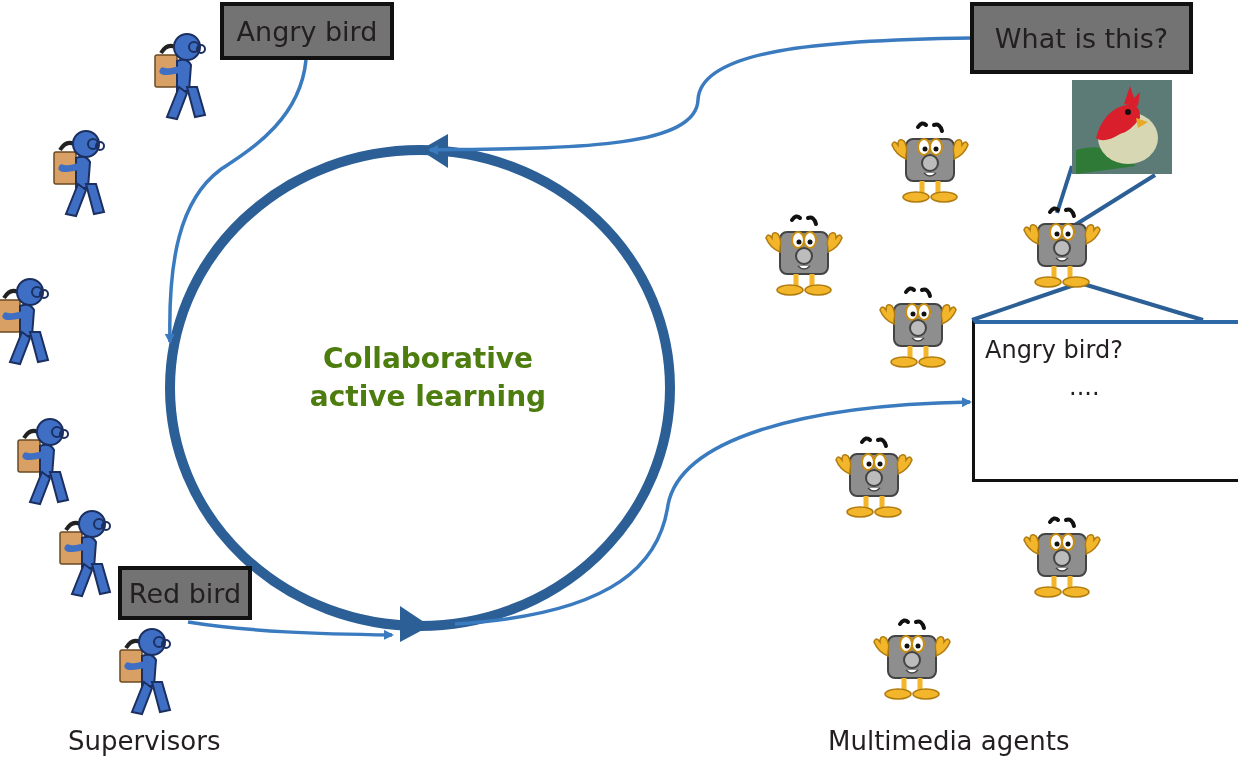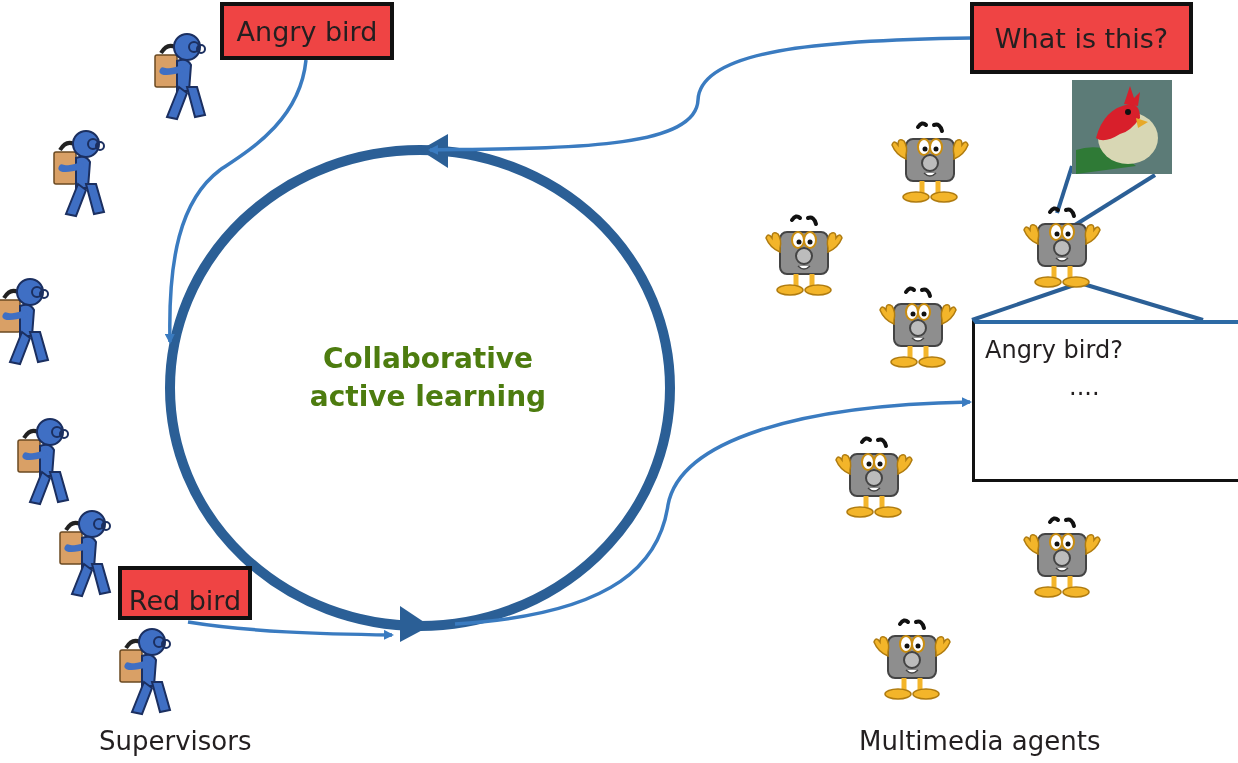--- a/index.html
+++ b/index.html
@@ -1,25 +1,25 @@
 <!DOCTYPE html>
 <html><head>
 <meta charset="utf-8">
 <style>
   html, body { margin:0; padding:0; background:#ffffff; }
   body { width:1238px; height:763px; position:relative; overflow:hidden;
          font-family:"DejaVu Sans", "Liberation Sans", sans-serif; color:#231f20; }
   svg#diagram { position:absolute; left:0; top:0; width:1238px; height:763px; }
-  .box { position:absolute; background:#ef4444; border:4px solid #111; box-sizing:border-box;
+  .box { position:absolute; background:#737373; border:4px solid #111; box-sizing:border-box;
          display:flex; align-items:center; justify-content:center; font-size:27px; color:#231f20; white-space:nowrap; }
   .answers { position:absolute; left:972px; top:320px; width:275px; height:162px; border:3px solid #111;
              border-top:4px solid #2d6aa5; box-sizing:border-box; background:#fff; padding:8px 10px; font-size:24px; line-height:37px; }
   .center-title { position:absolute; left:278px; top:340px; width:300px; text-align:center; font-weight:bold;
                   font-size:28px; line-height:38px; color:#4d7c0f; }
-  .group-label { position:absolute; font-size:26px; color:#231f20;margin-left:31px; }
+  .group-label { position:absolute; font-size:26px; color:#231f20; }
 </style>
 </head>
 <body>
 
 <svg id="diagram" viewBox="0 0 1238 763">
   <defs>
     <marker id="arrowSmall" markerWidth="10" markerHeight="10" refX="8" refY="5" orient="auto" markerUnits="userSpaceOnUse">
       <path d="M0,0 L10,5 L0,10 Z" fill="#3a7bc0"></path>
     </marker>
 
@@ -106,21 +106,21 @@
     <use href="#camera" x="874" y="480"></use>
     <use href="#camera" x="1062" y="560"></use>
     <use href="#camera" x="912" y="662"></use>
   </g>
 </svg>
 
 <div class="box" style="left:220px; top:2px; width:174px; height:58px;">
   <span>Angry bird</span>
 </div>
 
-<div class="box" style="left:118px; top:566px; width:134px; height:54px;align-items:flex-end;">
+<div class="box" style="left:118px; top:566px; width:134px; height:54px;">
   <span>Red bird</span>
 </div>
 
 <div class="box" style="left:970px; top:2px; width:223px; height:72px;">
   <span>What is this?</span>
 </div>
 
 <div class="answers">
   <div>Angry bird?</div>
   <div style="padding-left:84px;">....</div>

